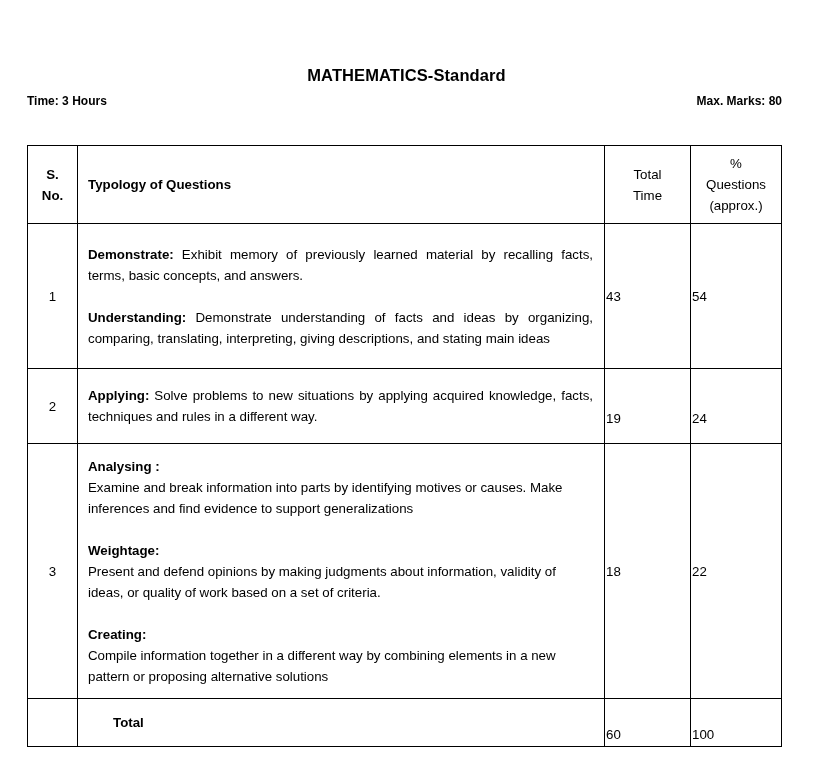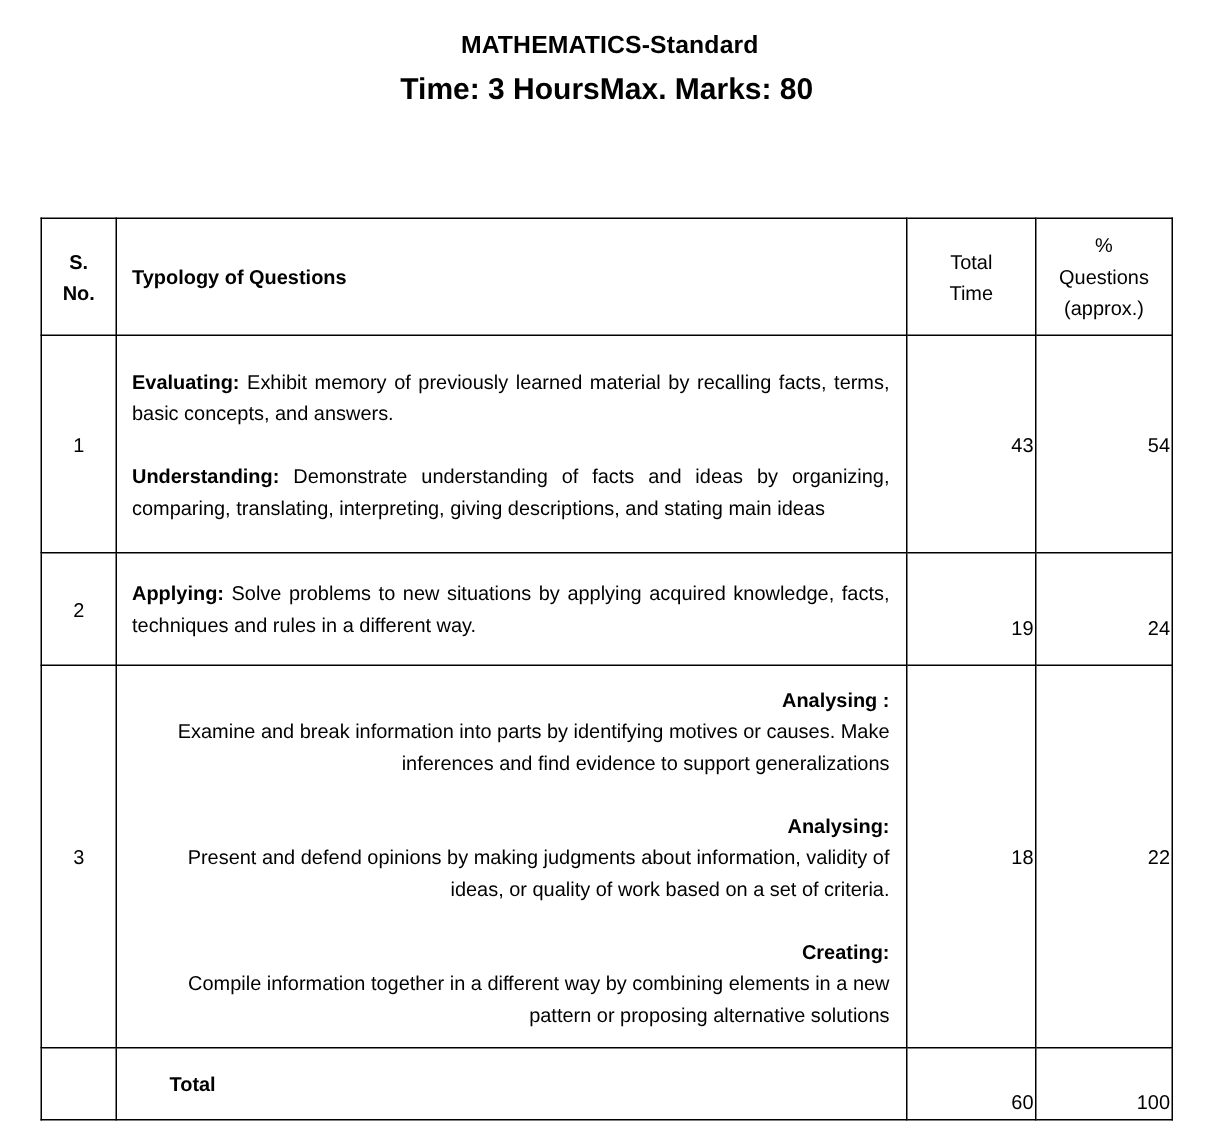--- a/index.html
+++ b/index.html
@@ -18,28 +18,28 @@
 
   
   .doc-title {
     text-align: center;
     font-weight: bold;
     font-size: 16.5px;
     line-height: 21px;
     padding-top: 20px;
     letter-spacing: 0.1px;
   }
-  .doc-title div { white-space: nowrap; }
+  .doc-title div { white-space: nowrap; margin-top: 45px; }
 
   .meta-line {
     display: flex;
-    justify-content: center;
+    justify-content: space-between;
     align-items: baseline;
     font-weight: bold;
-    font-size: 20px;
+    font-size: 12px;
     padding: 8px 31px 0 27px;
   }
 
   
   .table-wrap {
     position: absolute;
     left: 27px;
     top: 145px;
     width: 754px;
   }
@@ -82,27 +82,27 @@
 
   
   .sno {
     text-align: center;
     font-size: 13.5px;
   }
   .typ {
     padding: 0 11px 0 10px;
   }
   .num {
-    text-align: right;
+    text-align: left;
     font-size: 14px;
   }
   .num-top { vertical-align: top; padding-top: 25px; }
 
   .just { text-align: justify; text-justify: inter-word; }
-  .left { text-align: right; }
+  .left { text-align: left; }
 
   .blk { margin: 0; }
   .blk + .blk { margin-top: 21px; }
   .lead { font-weight: bold; }
 
   .r1 { height: 145px; }
   .r2 { height: 75px; }
   .r3 { height: 255px; }
   .rt { height: 45px; }
 
@@ -148,21 +148,21 @@
           <span>%</span><br>
           <span>Questions</span><br>
           <span>(approx.)</span>
         </td>
       </tr>
 
       <tr class="r1">
         <td class="sno">1</td>
         <td class="typ just">
           <p class="blk">
-            <span class="lead">Evaluating:</span><span> Exhibit memory of previously learned material by recalling facts, terms, basic concepts, and answers.</span>
+            <span class="lead">Demonstrate:</span><span> Exhibit memory of previously learned material by recalling facts, terms, basic concepts, and answers.</span>
           </p>
           <p class="blk">
             <span class="lead">Understanding:</span><span> Demonstrate understanding of facts and ideas by organizing, comparing, translating, interpreting, giving descriptions, and stating main ideas</span>
           </p>
         </td>
         <td class="num">43</td>
         <td class="num">54</td>
       </tr>
 
       <tr class="r2">
@@ -177,21 +177,21 @@
       </tr>
 
       <tr class="r3">
         <td class="sno">3</td>
         <td class="typ left">
           <p class="blk">
             <span class="lead">Analysing :</span><br>
             <span>Examine and break information into parts by identifying motives or causes. Make inferences and find evidence to support generalizations</span>
           </p>
           <p class="blk">
-            <span class="lead">Analysing:</span><br>
+            <span class="lead">Weightage:</span><br>
             <span>Present and defend opinions by making judgments about information, validity of ideas, or quality of work based on a set of criteria.</span>
           </p>
           <p class="blk">
             <span class="lead">Creating:</span><br>
             <span>Compile information together in a different way by combining elements in a new pattern or proposing alternative solutions</span>
           </p>
         </td>
         <td class="num">18</td>
         <td class="num">22</td>
       </tr>

